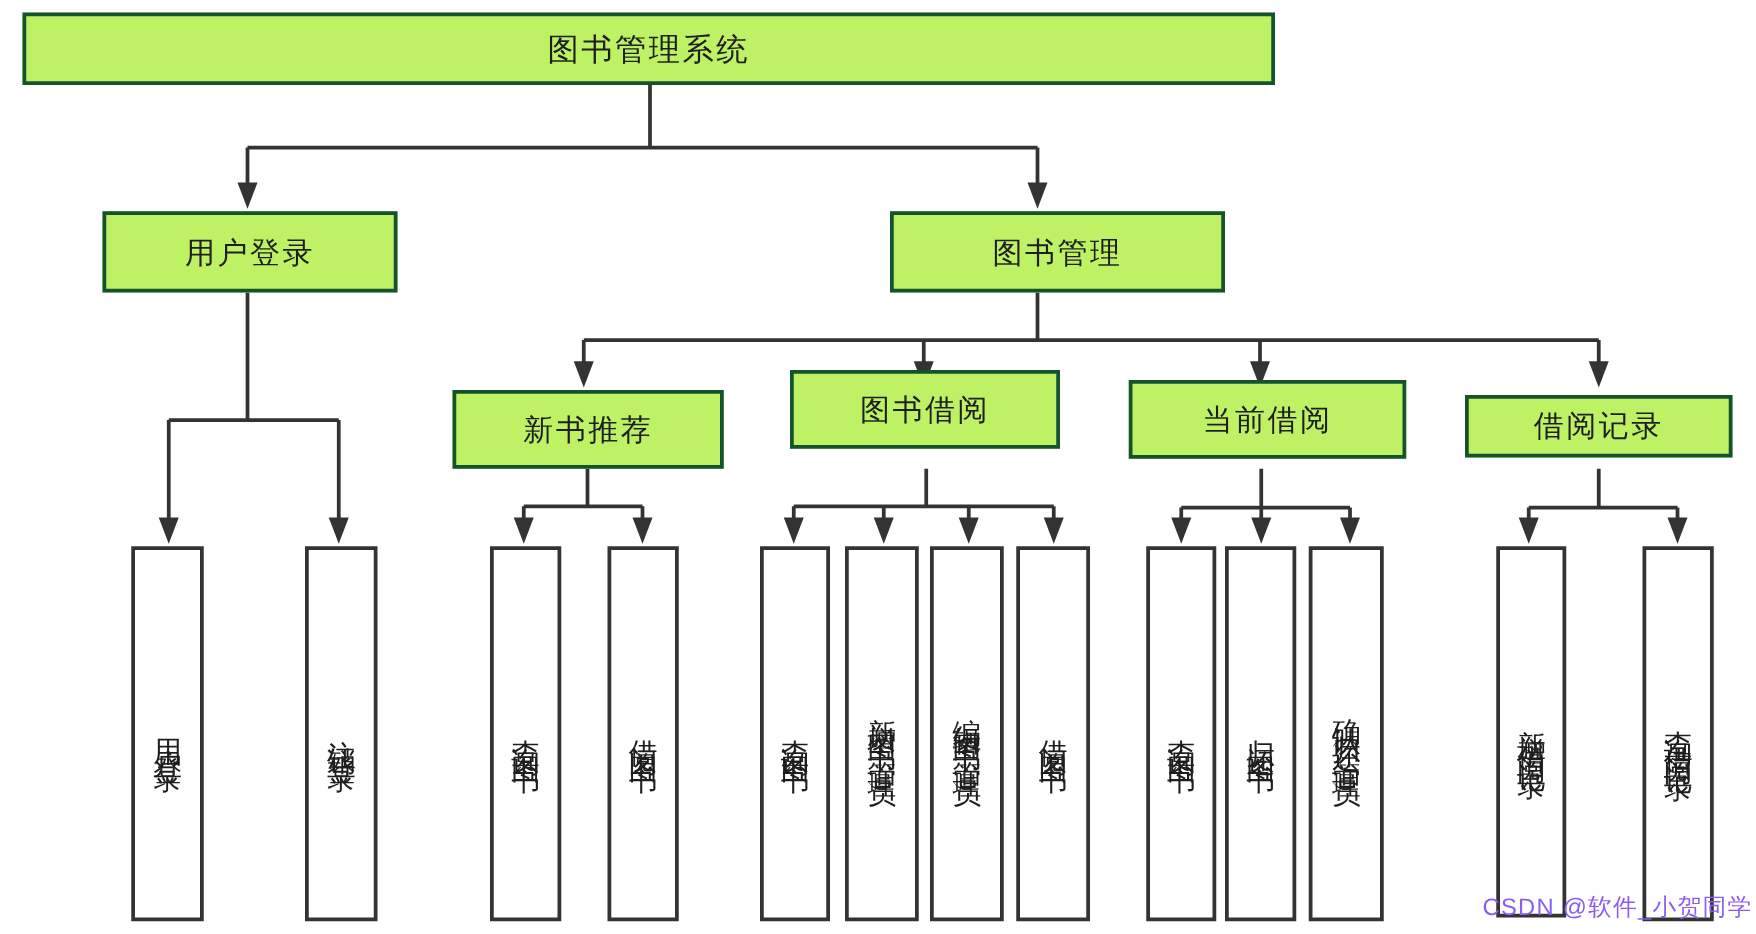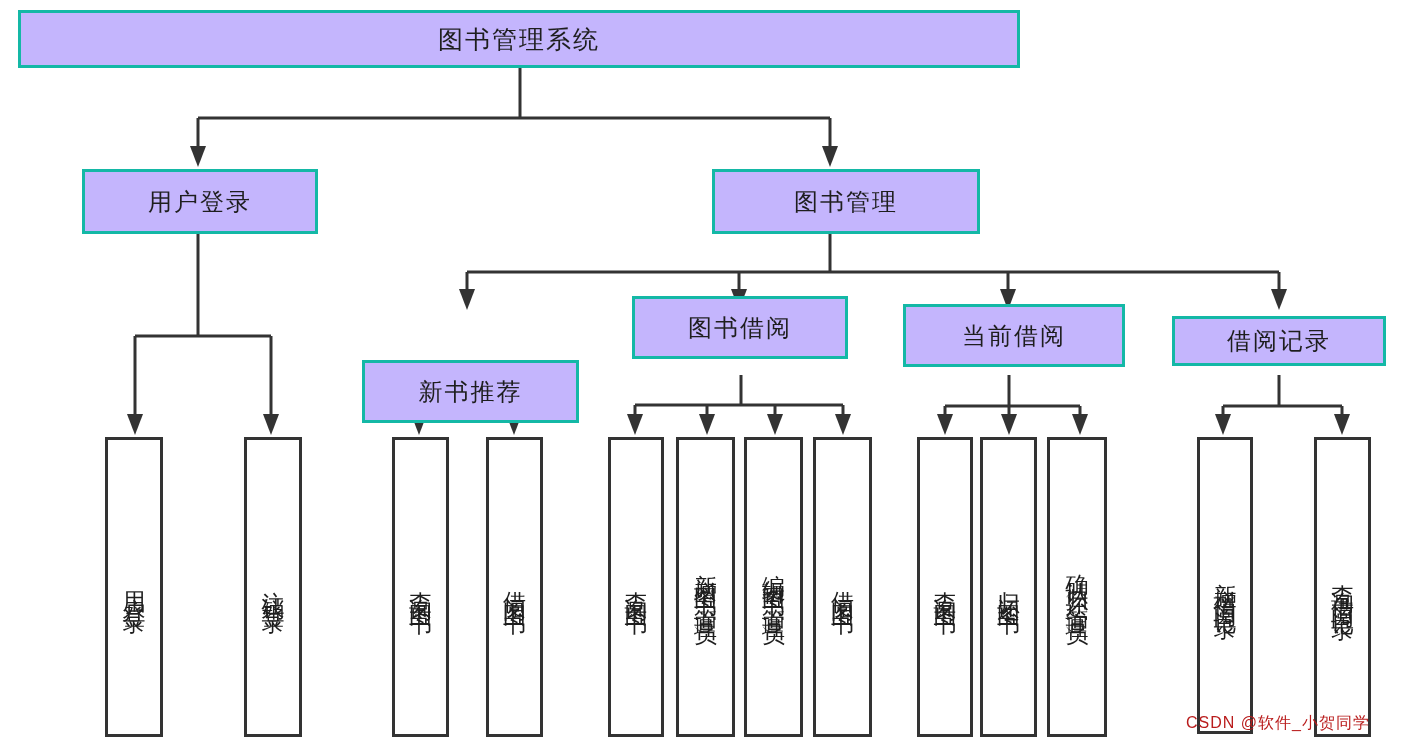--- a/index.html
+++ b/index.html
@@ -13,22 +13,22 @@
   }
   #connectors {
     position: absolute;
     left: 0; top: 0;
     width: 1405px; height: 747px;
     pointer-events: none;
   }
   .hnode {
     position: absolute;
     box-sizing: border-box;
-    border: 3px solid #14b8a6;
-    background: #c4b5fd;
+    border: 3px solid #14532d;
+    background: #bef264;
     display: flex;
     align-items: center;
     justify-content: center;
     font-size: 24px;
     letter-spacing: 2px;
     color: #1e1e1e;
     white-space: nowrap;
   }
   .root-node { font-size: 25px; }
   .vnode {
@@ -44,23 +44,23 @@
   .vnode span {
     writing-mode: vertical-rl;
     font-size: 23px;
     letter-spacing: 7px;
     line-height: 1;
   }
   .watermark {
     position: absolute;
     left: 1186px;
     top: 713px;
-    font-size: 16px;
+    font-size: 19px;
     letter-spacing: 1px;
-    color: #b91c1c;
+    color: #8b5cf6;
     white-space: nowrap;
     z-index: 5;
   }
 </style>
 </head>
 <body>
 
 <div id="stage">
 
   <svg id="connectors" viewBox="0 0 1405 747" xmlns="http://www.w3.org/2000/svg">
@@ -141,21 +141,21 @@
   <div class="hnode" style="left:82px; top:169px; width:236px; height:65px;">用户登录</div>
   <div class="hnode" style="left:712px; top:169px; width:268px; height:65px;">图书管理</div>
 
   <div class="vnode" style="left:105px; top:437px; width:58px; height:300px;">
     <span>用户登录</span>
   </div>
   <div class="vnode" style="left:244px; top:437px; width:58px; height:300px;">
     <span>注销登录</span>
   </div>
 
-  <div class="hnode" style="left:362px; top:312px; width:217px; height:63px;margin-top:48px;">新书推荐</div>
+  <div class="hnode" style="left:362px; top:312px; width:217px; height:63px;">新书推荐</div>
   <div class="hnode" style="left:632px; top:296px; width:216px; height:63px;">图书借阅</div>
   <div class="hnode" style="left:903px; top:304px; width:222px; height:63px;">当前借阅</div>
   <div class="hnode" style="left:1172px; top:316px; width:214px; height:50px;">借阅记录</div>
 
   <div class="vnode" style="left:392px; top:437px; width:57px; height:300px;">
     <span>查询图书</span>
   </div>
   <div class="vnode" style="left:486px; top:437px; width:57px; height:300px;">
     <span>借阅图书</span>
   </div>

